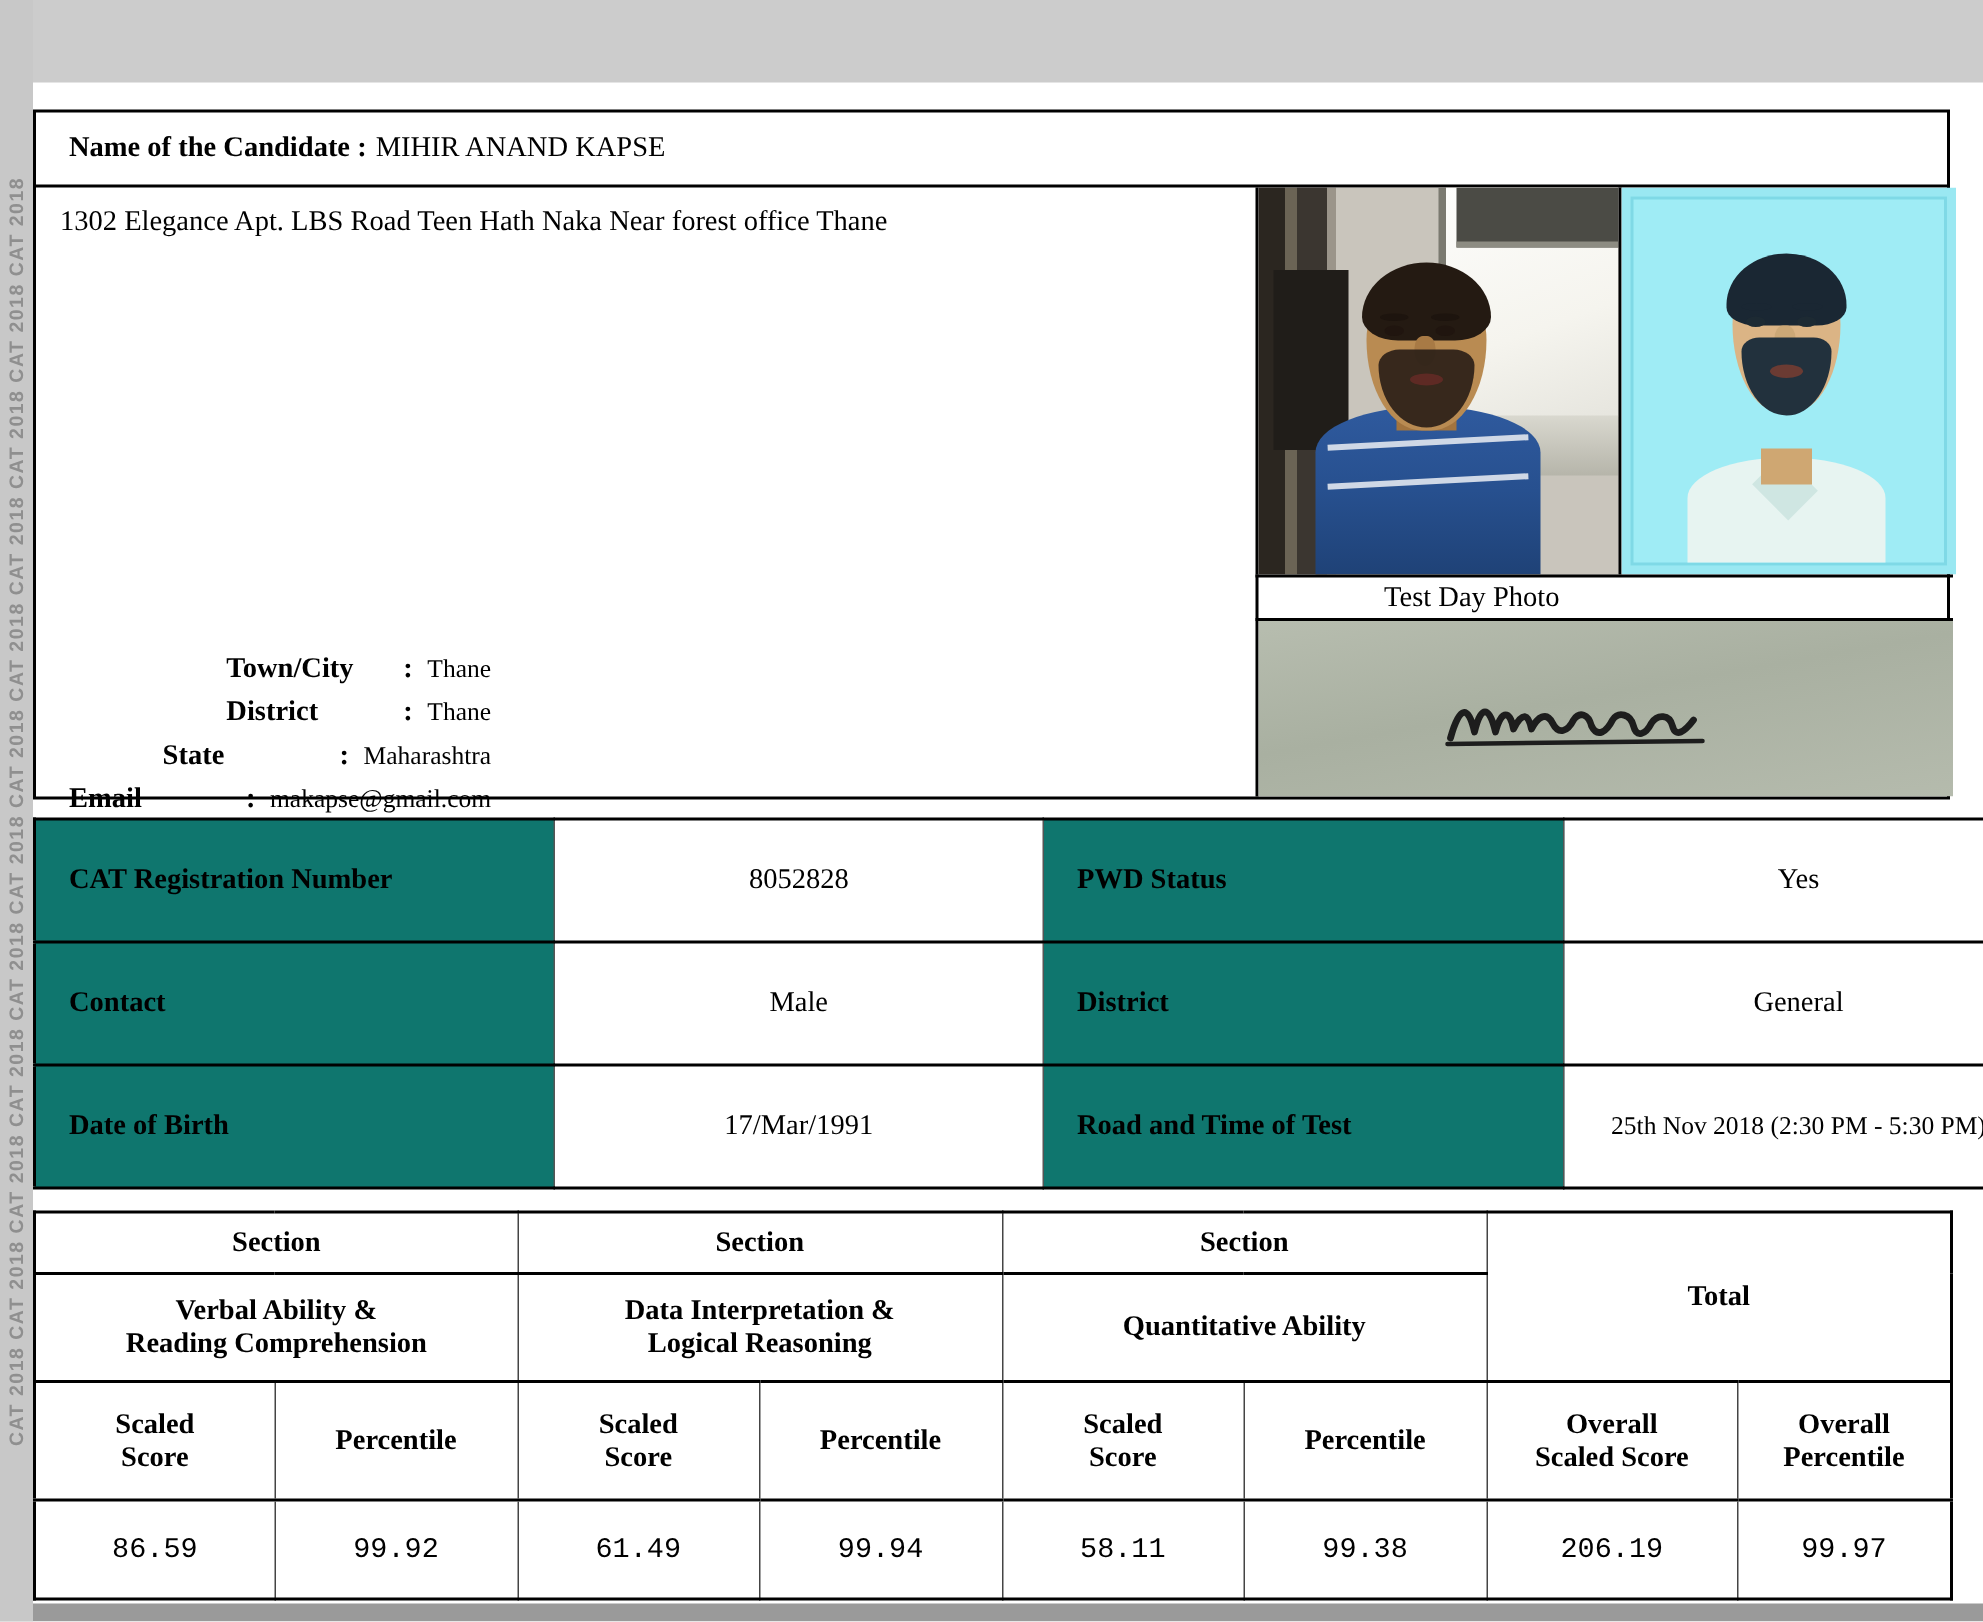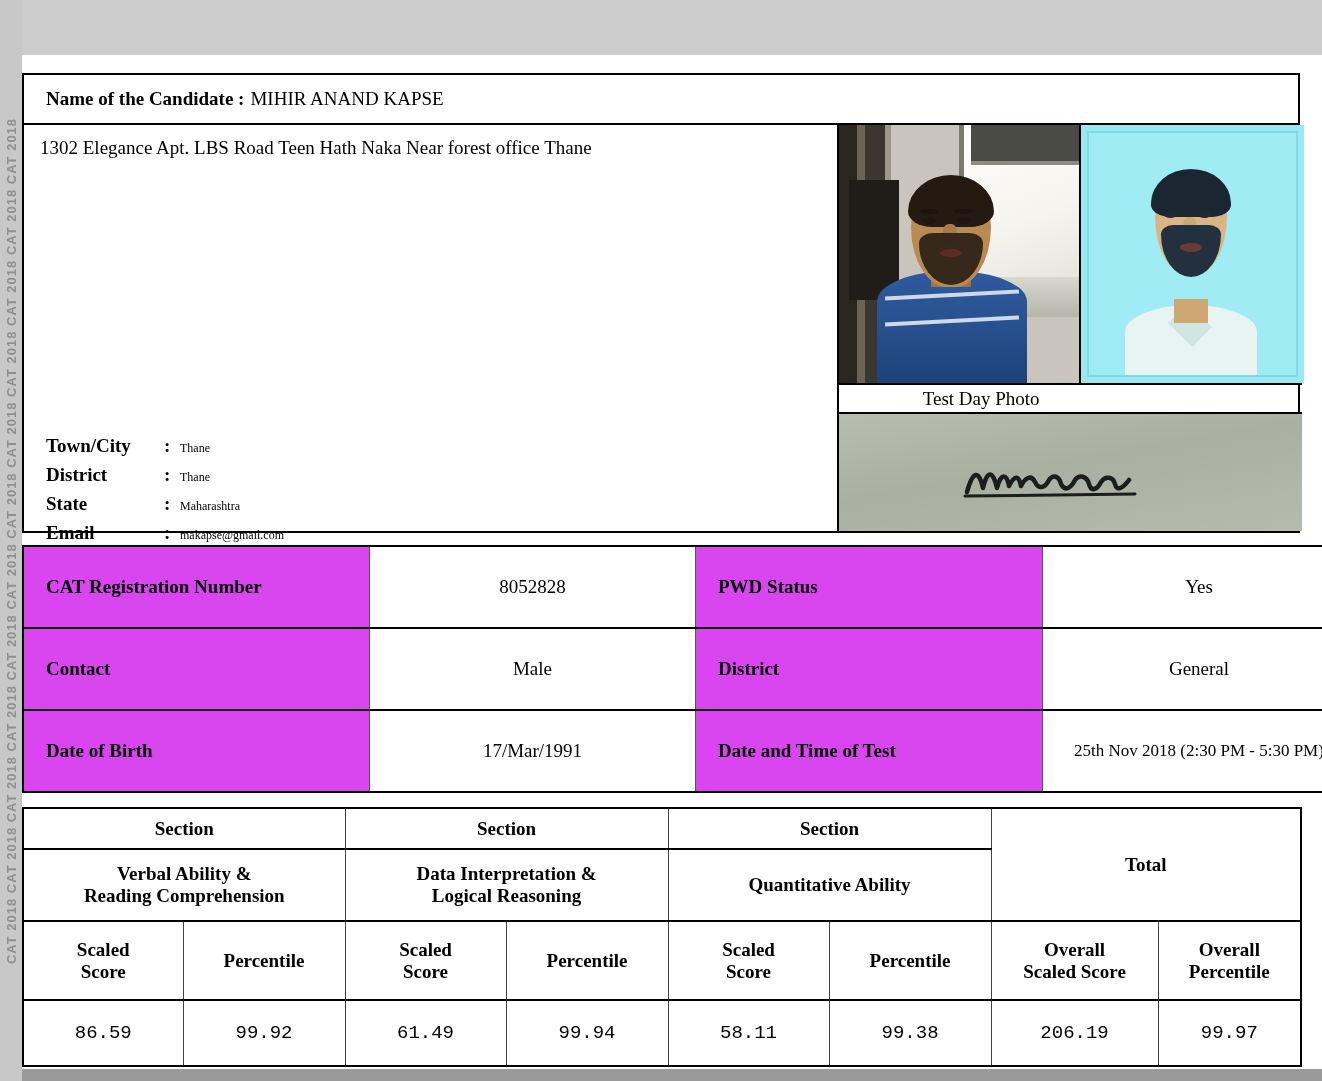--- a/index.html
+++ b/index.html
@@ -118,33 +118,34 @@
   }
   .addr-block {
     position: absolute;
     left: 22px;
     top: 310px;
   }
   .addr-line {
     display: flex;
     align-items: baseline;
     margin-bottom: 7px;
+    justify-content: flex-end;
   }
   .addr-key {
     font-weight: bold;
     font-size: 19px;
     width: 118px;
   }
   .addr-colon {
     font-weight: bold;
     font-size: 19px;
     width: 16px;
   }
   .addr-val {
-    font-size: 12px;
+    font-size: 17px;
   }
 
   
   .photo-area {
     position: absolute;
     left: 813px; top: 0;
     width: 465px; height: 406px;
   }
   .photo-row {
     position: absolute;
@@ -372,21 +373,21 @@
     table-layout: fixed;
   }
   .details-table td {
     border: 1px solid #555;
     height: 78px;
     font-size: 19px;
     vertical-align: middle;
   }
   .details-table tr { border-bottom: 2px solid #000; }
   .dt-key {
-    background: #d946ef;
+    background: #0f766e;
     font-weight: bold;
     padding-left: 22px;
     margin-top: 20px;
   }
   .dt-val {
     background: #ffffff;
     text-align: center;
   }
   .dt-val.small { font-size: 17px; }
 
@@ -547,21 +548,21 @@
     </tr>
     <tr>
       <td class="dt-key">Contact</td>
       <td class="dt-val">Male</td>
       <td class="dt-key">District</td>
       <td class="dt-val">General</td>
     </tr>
     <tr>
       <td class="dt-key">Date of Birth</td>
       <td class="dt-val">17/Mar/1991</td>
-      <td class="dt-key">Date and Time of Test</td>
+      <td class="dt-key">Road and Time of Test</td>
       <td class="dt-val small">25th Nov 2018 (2:30 PM - 5:30 PM)</td>
     </tr>
   </tbody>
 </table>
 
 <table class="scores-table">
   <colgroup>
     <col style="width:160px">
       <col style="width:162px">
     <col style="width:161px">

